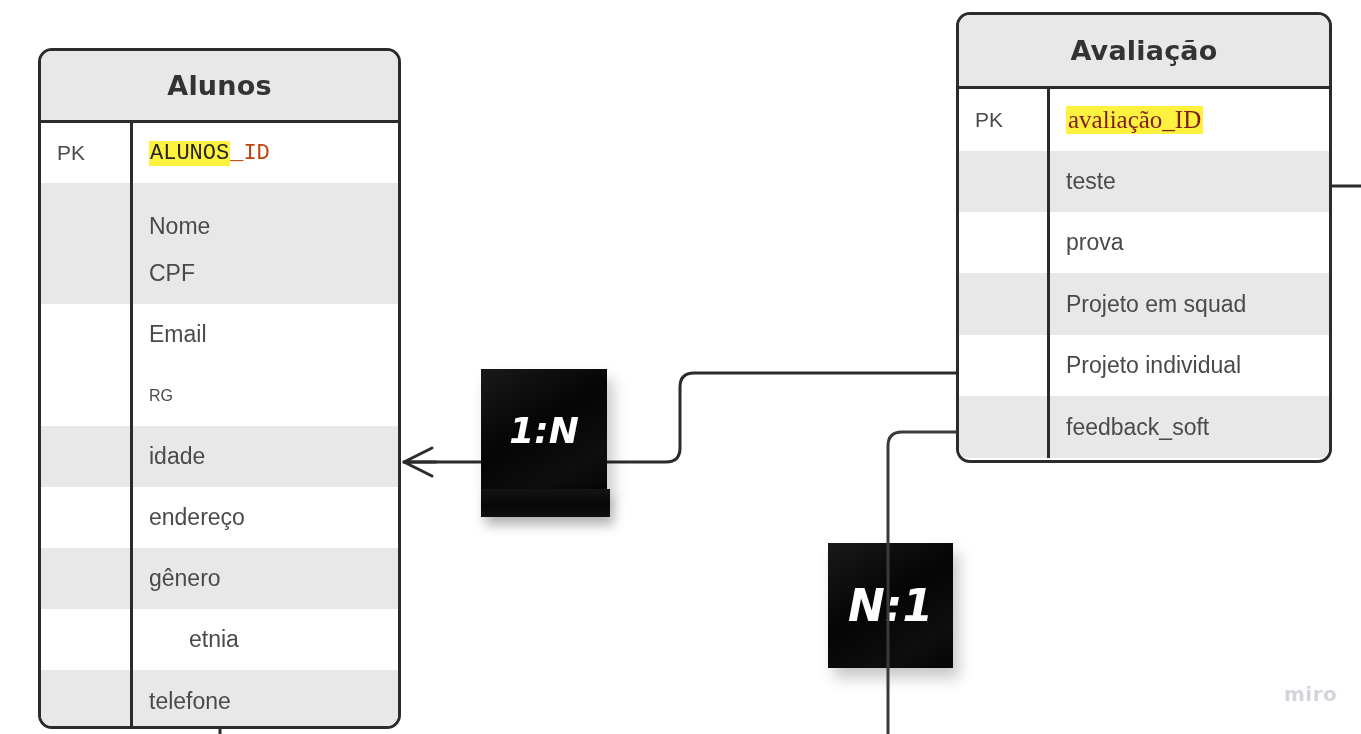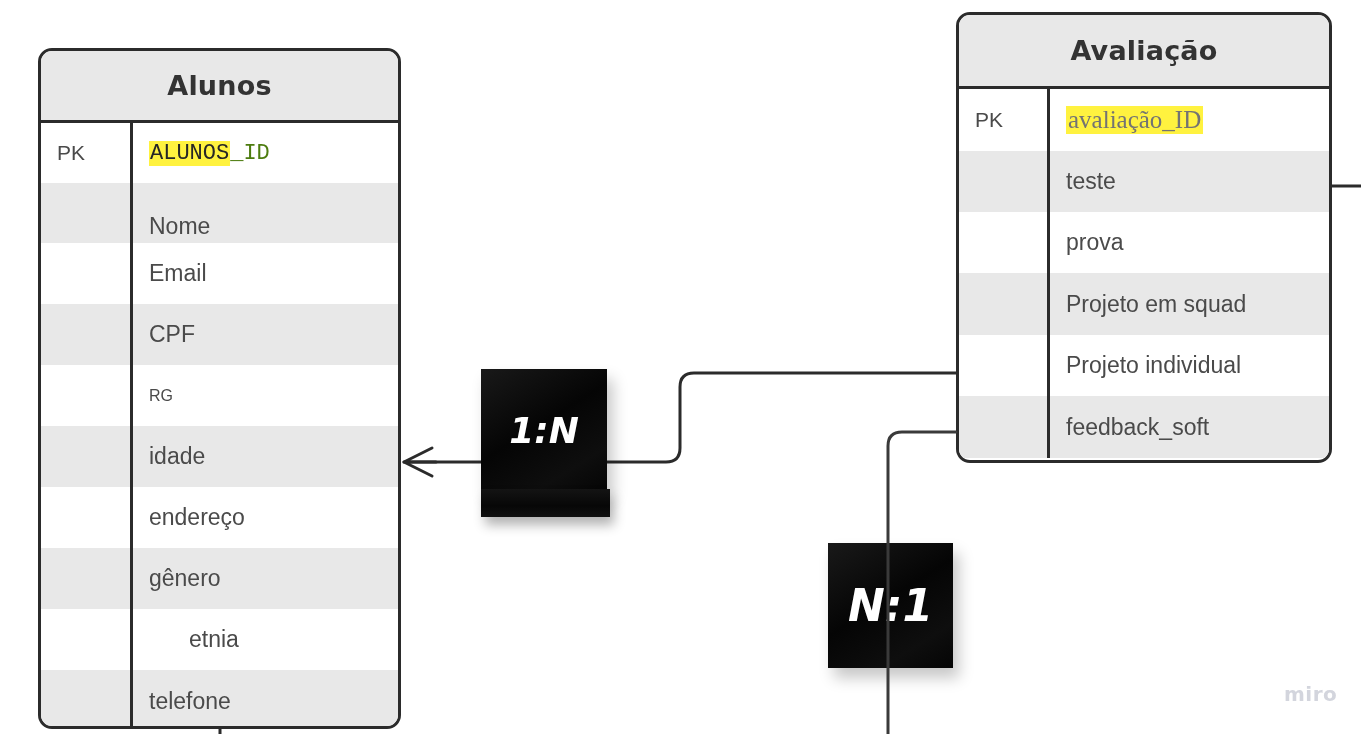--- a/index.html
+++ b/index.html
@@ -83,26 +83,26 @@
   }
   .hl-mono {
     background: #fff23f;
     font-family: "Liberation Mono", monospace;
     color: #262626;
     padding: 0 1px;
   }
   .hl-serif {
     background: #fff23f;
     font-family: "Liberation Serif", serif;
-    color: #737373;
+    color: #7f1d1d;
     padding: 0 2px;
   }
   .plain-mono {
     font-family: "Liberation Mono", monospace;
-    color: #4d7c0f;
+    color: #c2410c;
   }
 
   
   .sticky {
     position: absolute;
     box-sizing: border-box;
     background: #0b0b0b;
     background-image: linear-gradient(148deg, #191919 0%, #050505 46%, #0e0e0e 78%, #050505 100%);
     color: #ffffff;
     display: flex;
@@ -163,28 +163,28 @@
           <span class="hl-mono">ALUNOS</span>
             <span class="plain-mono">_ID</span>
         </div>
       </div>
 
       <div class="erow alt" style="height:60px;">
         <div class="erow-key" style="width:92px; font-size:21px;"></div>
         <div class="erow-name" style="font-size:23px;margin-top:27px;">Nome</div>
       </div>
 
+      <div class="erow alt" style="height:61px;">
+        <div class="erow-key" style="width:92px; font-size:21px;"></div>
+        <div class="erow-name" style="font-size:23px;">CPF</div>
+      </div>
+
       <div class="erow" style="height:61px;">
         <div class="erow-key" style="width:92px; font-size:21px;"></div>
         <div class="erow-name" style="font-size:23px;">Email</div>
-      </div>
-
-      <div class="erow alt" style="height:61px;">
-        <div class="erow-key" style="width:92px; font-size:21px;"></div>
-        <div class="erow-name" style="font-size:23px;">CPF</div>
       </div>
 
       <div class="erow" style="height:61px;">
         <div class="erow-key" style="width:92px; font-size:21px;"></div>
         <div class="erow-name" style="font-size:16px;">RG</div>
       </div>
 
       <div class="erow alt" style="height:61px;">
         <div class="erow-key" style="width:92px; font-size:21px;"></div>
         <div class="erow-name" style="font-size:23px;">idade</div>

